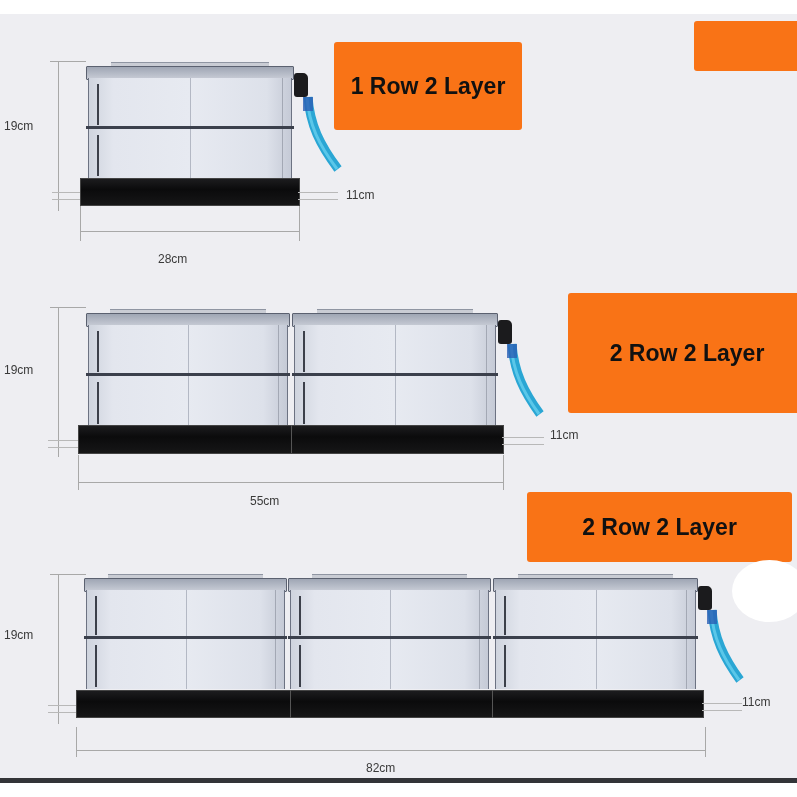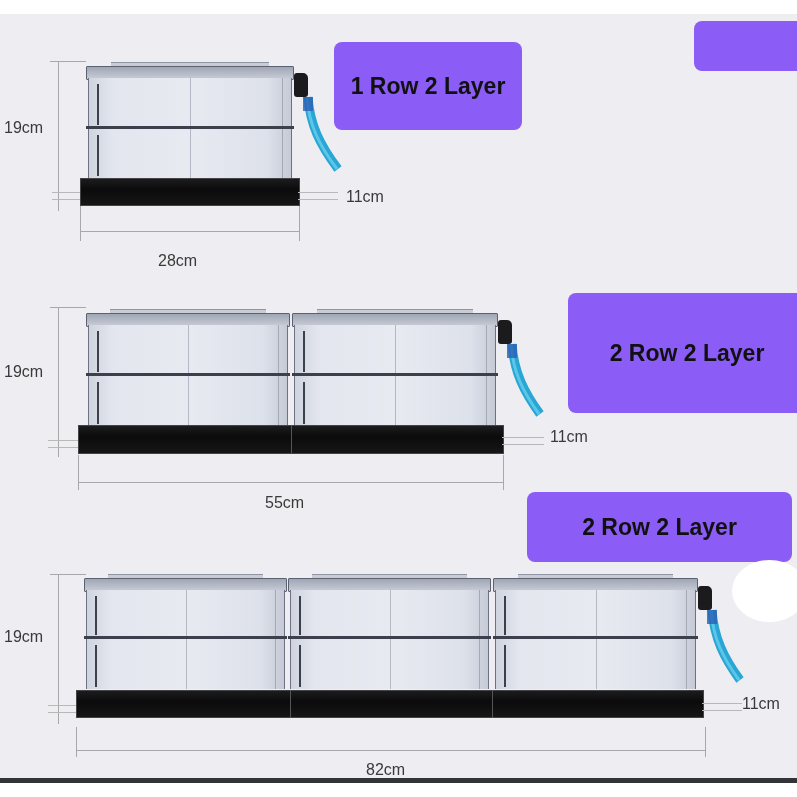--- a/index.html
+++ b/index.html
@@ -1,21 +1,21 @@
 <!DOCTYPE html>
 <html><head>
 <meta charset="utf-8">
 <style>
   html,body{margin:0;padding:0;}
   body{width:797px;height:797px;position:relative;overflow:hidden;background:#ffffff;font-family:"Liberation Sans",sans-serif;}
   .canvas{position:absolute;left:0;top:14px;width:797px;height:764px;background:#eeeef2;}
   .bottom-bar{position:absolute;left:0;top:778px;width:797px;height:5px;background:#333438;}
-  .label-box{position:absolute;background:#8b5cf6;border-radius:8px;display:flex;align-items:center;justify-content:center;}
+  .label-box{position:absolute;background:#f97316;border-radius:3px;display:flex;align-items:center;justify-content:center;}
   .label-text{font-weight:bold;color:#111;font-size:23px;white-space:nowrap;}
-  .dim{position:absolute;color:#3a3a3a;font-size:16px;white-space:nowrap;}
+  .dim{position:absolute;color:#3a3a3a;font-size:12px;white-space:nowrap;}
   .vline{position:absolute;width:1px;background:#a8a8a8;}
   .hline{position:absolute;height:1px;background:#a8a8a8;}
   .unit{position:absolute;}
   .lid{position:absolute;left:0;right:0;top:0;height:12px;background:linear-gradient(#9fa6b4,#c8ccd6);border:1px solid #5b6170;border-radius:1px;}
   .lid-top{position:absolute;left:12%;right:12%;top:-4px;height:4px;background:#c9ccd4;border-top:1px solid #8f95a2;}
   .tank{position:absolute;left:2px;right:2px;background:linear-gradient(90deg,#cfd4de,#e3e6ee 12%,#e7eaf1 50%,#dde1ea 88%,#c5cad6);border-left:1px solid #6c7282;border-right:1px solid #6c7282;}
   .tank .mid{position:absolute;top:0;bottom:0;left:50%;width:1px;background:#b3b8c4;}
   .tank .inner-l{position:absolute;top:6px;bottom:2px;left:8px;width:2px;background:#3c404a;}
   .tank .inner-r{position:absolute;top:0;bottom:0;right:8px;width:1px;background:#a3a8b4;}
   .shelf{position:absolute;left:0;right:0;height:3px;background:#3b404c;}
@@ -121,21 +121,21 @@
   <div class="pipe-elbow" style="left:498px;top:320px;"></div>
   <svg class="hose" style="left:504px;top:342px;" width="50" height="80" viewBox="0 0 50 80">
     <path d="M8 2 C10 30 20 50 36 72" stroke="#2aa6d4" stroke-width="9" fill="none"></path>
     <path d="M7 2 C9 30 19 50 35 72" stroke="#6fd6f2" stroke-width="3" fill="none" opacity="0.7"></path>
     <rect x="3" y="2" width="10" height="14" fill="#2a5fb4" opacity="0.8"></rect>
   </svg>
 
   <div class="vline" style="left:78px;top:455px;height:35px;"></div>
   <div class="vline" style="left:503px;top:455px;height:35px;"></div>
   <div class="hline" style="left:78px;top:482px;width:426px;"></div>
-  <div class="dim" style="left:265px;top:494px;">55cm</div>
+  <div class="dim" style="left:250px;top:494px;">55cm</div>
 
   <div class="dim" style="left:550px;top:428px;">11cm</div>
 </div>
 
 <div>
   <div class="label-box" style="left:527px;top:492px;width:265px;height:70px;">
     <span class="label-text">2 Row 2 Layer</span>
   </div>
   <div class="blob" style="left:732px;top:560px;width:75px;height:62px;"></div>
 

